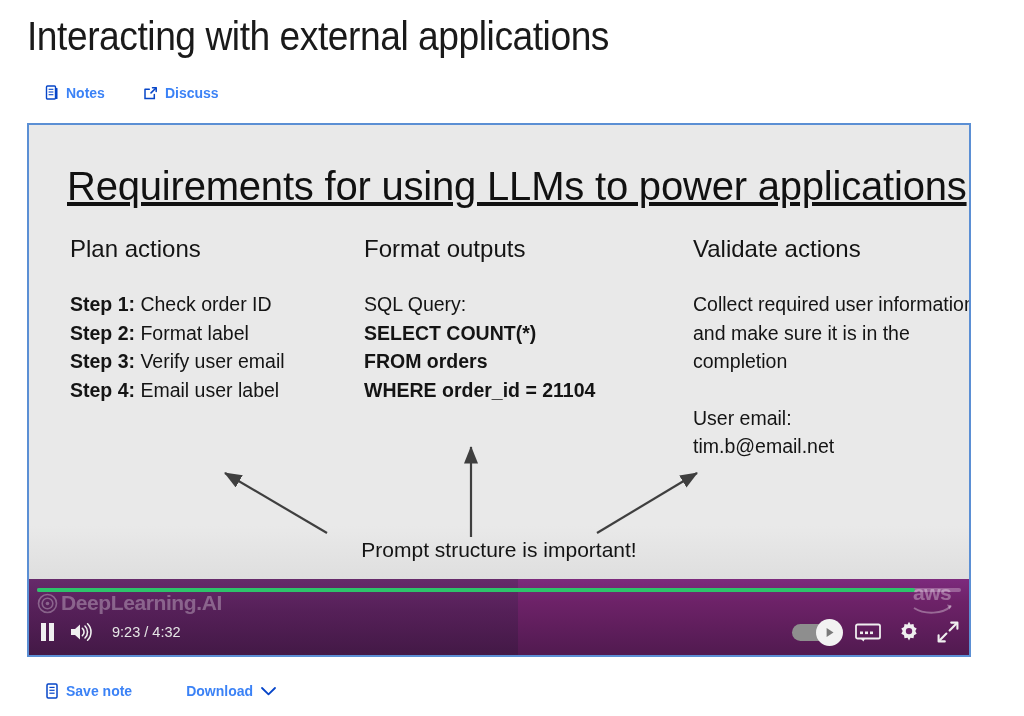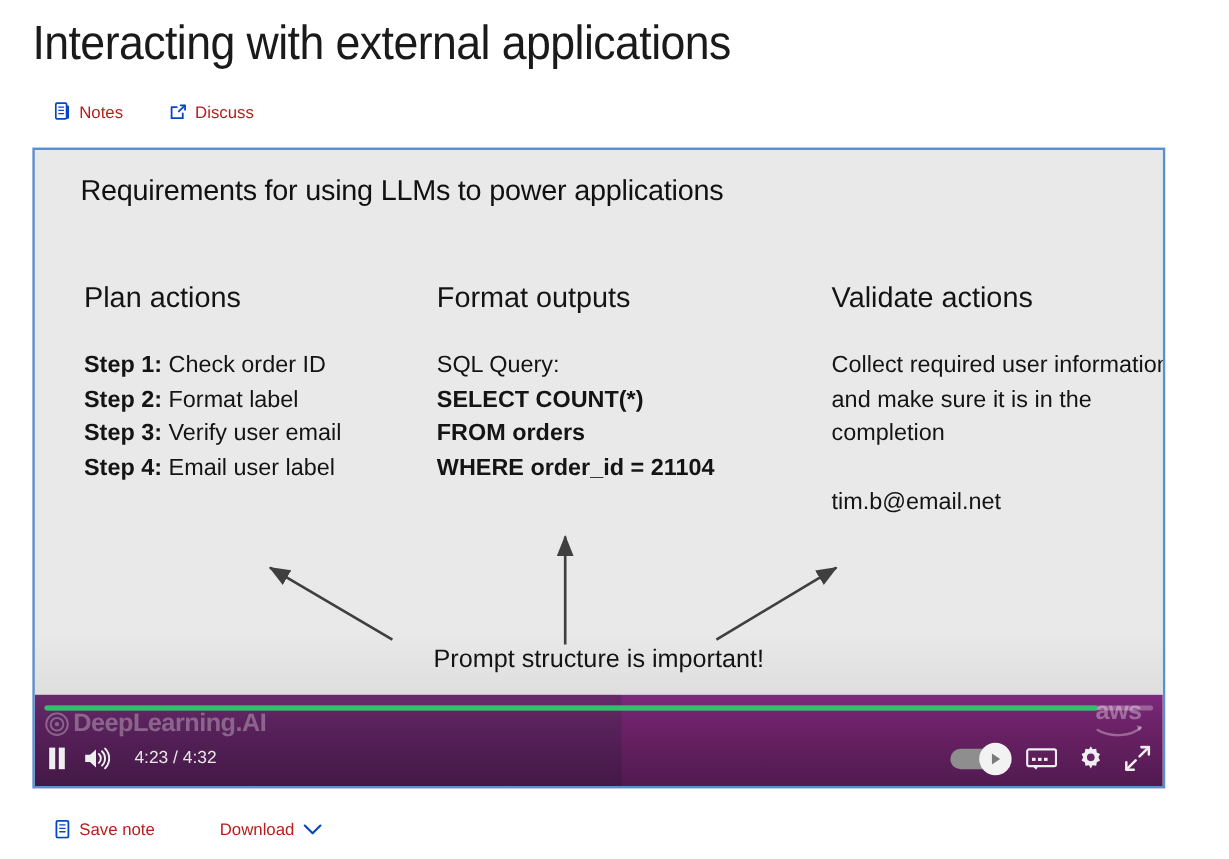--- a/index.html
+++ b/index.html
@@ -32,23 +32,23 @@
     left: 29px;
     top: 85px;
     display: flex;
     align-items: center;
     gap: 22px;
   }
   .hlink {
     display: flex;
     align-items: center;
     gap: 7px;
-    color: #b91c1c;
+    color: #3b82f6;
     font-size: 14px;
-    font-weight: normal;
+    font-weight: bold;
     cursor: pointer;
     text-decoration: none;
     padding-left: 16px;
   }
   .hlink .ico { display: flex; align-items: center; }
 
   
   .player {
     position: absolute;
     left: 27px;
@@ -64,26 +64,27 @@
     position: absolute;
     left: 0; top: 0;
     width: 940px;
     height: 466px;
     background: linear-gradient(180deg,#e9e9e9 0%,#e9e9e9 86%,#dcdcdc 100%);
   }
 
   .slide-title {
     position: absolute;
     left: 38px;
-    top: 21px;
-    font-size: 24px;
+    top: 39px;
+    font-size: 40px;
     font-weight: 400;
     color: #111;
     letter-spacing: -0.2px;
     white-space: nowrap;
+    text-decoration: underline;
   }
 
   .cols { position: absolute; left: 0; top: 0; width: 920px; height: 466px; }
 
   .col { position: absolute; }
   .col.c0 { left: 41px;  top: 110px; width: 290px; }
   .col.c1 { left: 335px; top: 110px; width: 300px; }
   .col.c2 { left: 664px; top: 110px; width: 300px; }
 
   .col-head {
@@ -292,20 +293,21 @@
           <div class="ln"><b>FROM orders</b></div>
           <div class="ln"><b>WHERE order_id = 21104</b></div>
         </div>
       </div>
 
       <div class="col c2">
         <div class="col-head">Validate actions</div>
         <div class="col-body">
           <div class="wrapln">Collect required user information and make sure it is in the completion</div>
           <div class="spacer"></div>
+          <div class="ln">User email:</div>
           <div class="ln">tim.b@email.net</div>
         </div>
       </div>
     </div>
 
     <svg class="arrows" viewBox="0 0 940 466">
       <defs>
         <marker id="ah" markerWidth="9" markerHeight="9" refX="7.5" refY="3.2" orient="auto">
           <path d="M0,0 L8,3.2 L0,6.4 z" fill="#3f3f3f"></path>
         </marker>
@@ -353,21 +355,21 @@
       </span>
       <span class="cbtn">
         <svg width="23" height="20" viewBox="0 0 23 20">
           <path d="M2 7 h4 L11 2.5 v15 L6 13 H2 z" fill="#efefef"></path>
           <path d="M13.4 6.3 a5 5 0 0 1 0 7.4" fill="none" stroke="#efefef" stroke-width="1.6" stroke-linecap="round"></path>
           <path d="M16 4 a8.4 8.4 0 0 1 0 12" fill="none" stroke="#efefef" stroke-width="1.6" stroke-linecap="round"></path>
           <path d="M18.6 1.8 a11.6 11.6 0 0 1 0 16.4" fill="none" stroke="#efefef" stroke-width="1.6" stroke-linecap="round"></path>
         </svg>
       </span>
       <span class="time">
-        <span>4:23</span>
+        <span>9:23</span>
         <span>/</span>
         <span>4:32</span>
       </span>
     </div>
 
     <div class="ctrl-right">
       <span class="toggle">
         <span class="knob">
           <svg width="13" height="13" viewBox="0 0 13 13">
             <path d="M3.6 2 L10.5 6.5 L3.6 11 z" fill="#7a7a7a"></path>

